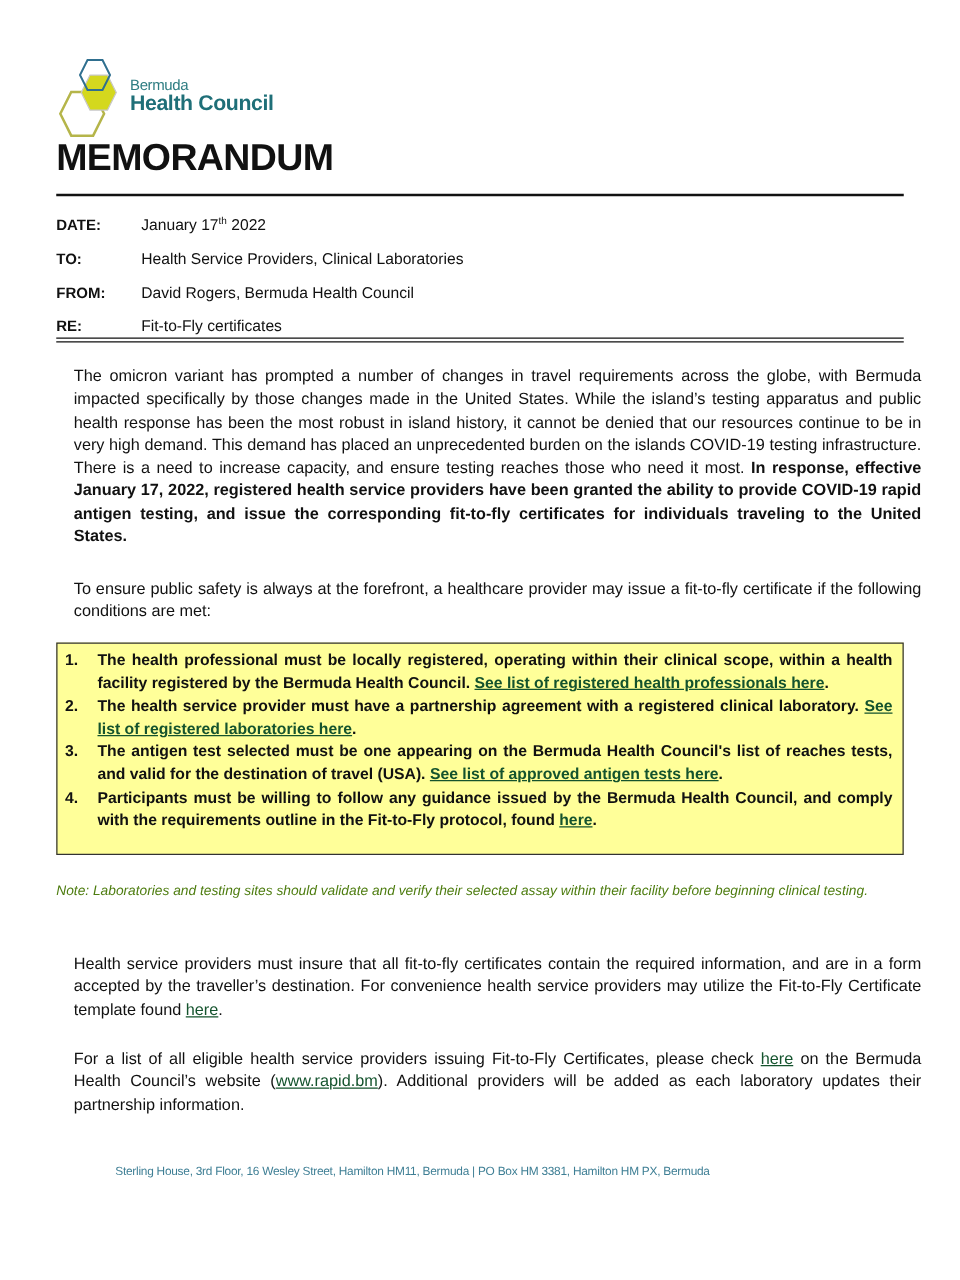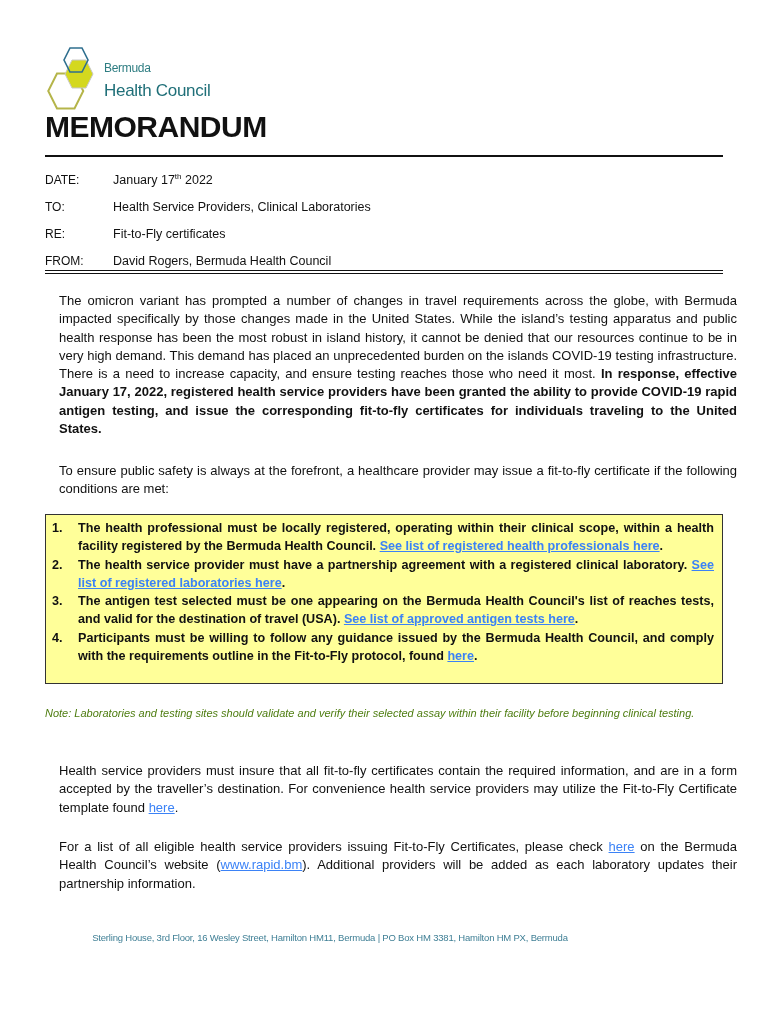--- a/index.html
+++ b/index.html
@@ -2,39 +2,39 @@
 <html><head>
   <meta charset="utf-8">
   <style>
     html, body { margin: 0; padding: 0; background: #ffffff; }
     body { width: 768px; height: 1024px; position: relative; overflow: hidden;
            font-family: "Liberation Sans", sans-serif; color: #111; }
     .logo { position: absolute; left: 40px; top: 42px; width: 190px; height: 70px; }
     .logo svg { position: absolute; left: 0; top: 0; }
     .logo-text { position: absolute; left: 64px; top: 14px; line-height: 1; }
     .logo-small { font-size: 12px; color: #2e7d82; letter-spacing: -0.3px; margin-top: 6px; }
-    .logo-big { font-size: 17px; color: #1f6f78; letter-spacing: -0.3px; margin-top: 8px; }
+    .logo-big { font-size: 17px; color: #1f6f78; letter-spacing: -0.3px; margin-top: 0; font-weight: bold; }
 
     .title { position: absolute; left: 45px; top: 110px; font-size: 30px; font-weight: bold;
              letter-spacing: -0.5px; color: #111; }
     .rule-top { position: absolute; left: 45px; top: 155px; width: 678px; height: 2px; background: #111; }
     .meta { position: absolute; left: 45px; top: 166px; width: 678px; font-size: 12.5px; }
     .meta-row { display: flex; height: 27px; align-items: center; }
-    .meta-label { width: 68px; font-weight: normal; font-size: 12px; }
+    .meta-label { width: 68px; font-weight: bold; font-size: 12px; }
     .meta-value { }
     sup { font-size: 8px; line-height: 0; }
     .rule-double { position: absolute; left: 45px; top: 270px; width: 678px; height: 4px;
                    border-top: 1.5px solid #111; border-bottom: 1.5px solid #111; box-sizing: border-box; }
 
     .body-text { position: absolute; left: 59px; width: 678px; font-size: 13px; line-height: 18.3px;
                  text-align: justify; color: #111; }
     .p1 { top: 292px; }
     .p2 { top: 462px; }
     .b { font-weight: bold; }
-    a, .link { color: #3b82f6; text-decoration: underline; }
+    a, .link { color: #14532d; text-decoration: underline; }
 
     .box { position: absolute; left: 45px; top: 514px; width: 678px; height: 170px;
            background: #ffff99; border: 1px solid #333; box-sizing: border-box; padding: 4px 8px 0 6px; }
     .box ol { margin: 0; padding: 0; list-style: none; }
     .box li { display: flex; font-size: 12.6px; line-height: 18.3px; font-weight: bold; text-align: justify; }
     .num { width: 26px; flex: 0 0 26px; padding-left: 0px; }
     .item-text { flex: 1; }
 
     .note { position: absolute; left: 45px; top: 704px; width: 678px; font-size: 11px; line-height: 18.3px;
             font-style: italic; color: #4d7c0f; text-align: justify; }
@@ -65,26 +65,26 @@
 <div class="meta">
   <div class="meta-row">
     <span class="meta-label">DATE:</span>
     <span class="meta-value"><span>January 17</span><sup>th</sup><span> 2022</span></span>
   </div>
   <div class="meta-row">
     <span class="meta-label">TO:</span>
     <span class="meta-value">Health Service Providers, Clinical Laboratories</span>
   </div>
   <div class="meta-row">
+    <span class="meta-label">FROM:</span>
+    <span class="meta-value">David Rogers, Bermuda Health Council</span>
+  </div>
+  <div class="meta-row">
     <span class="meta-label">RE:</span>
     <span class="meta-value">Fit-to-Fly certificates</span>
-  </div>
-  <div class="meta-row">
-    <span class="meta-label">FROM:</span>
-    <span class="meta-value">David Rogers, Bermuda Health Council</span>
   </div>
 </div>
 <div class="rule-double"></div>
 
 <div class="body-text p1"><span>The omicron variant has prompted a number of changes in travel requirements across the globe, with Bermuda impacted specifically by those changes made in the United States. While the island’s testing apparatus and public health response has been the most robust in island history, it cannot be denied that our resources continue to be in very high demand. This demand has placed an unprecedented burden on the islands COVID-19 testing infrastructure. There is a need to increase capacity, and ensure testing reaches those who need it most. </span><span class="b">In response, effective January 17, 2022, registered health service providers have been granted the ability to provide COVID-19 rapid antigen testing, and issue the corresponding fit-to-fly certificates for individuals traveling to the United States.</span></div>
 
 <div class="body-text p2">To ensure public safety is always at the forefront, a healthcare provider may issue a fit-to-fly certificate if the following conditions are met:</div>
 
 <div class="box">
   <ol>

